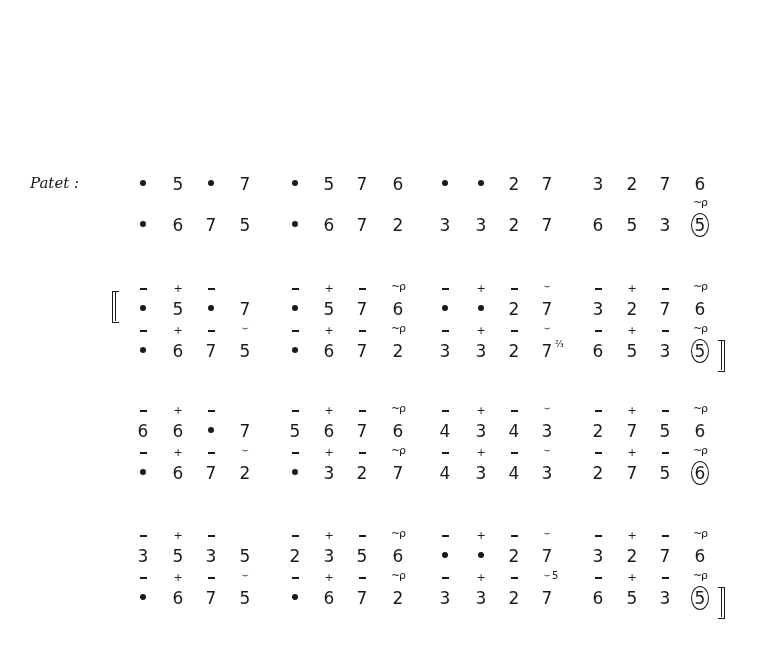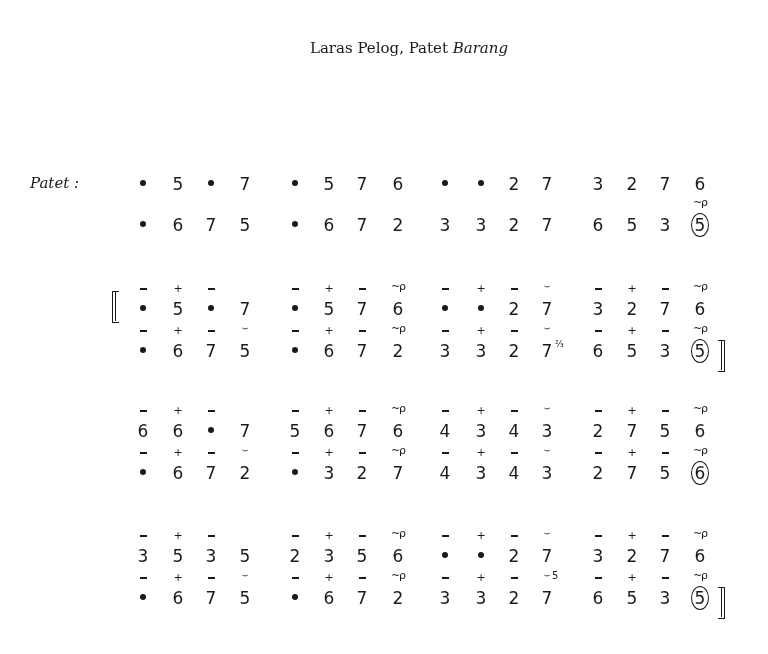--- a/index.html
+++ b/index.html
@@ -25,21 +25,20 @@
   .sup-top { position: absolute; font-size: 10px; left: 17px; top: -2px; }
   .bracket-open { position: absolute; left: 112px; top: 291px; width: 6px; height: 30px; border: 1.3px solid #1a1a1a; border-right: none; }
   .bracket-open::after { content: ""; position: absolute; left: 2px; top: -1px; width: 2px; height: 30px; border-left: 1.3px solid #1a1a1a; }
   .bracket-close { position: absolute; width: 6px; height: 30px; border: 1.3px solid #1a1a1a; border-left: none; }
   .bracket-close::after { content: ""; position: absolute; right: 2px; top: -1px; width: 2px; height: 30px; border-right: 1.3px solid #1a1a1a; }
 </style>
 </head>
 <body>
 
 <div class="header">
-  <div class="subtitle"><span>Laras Pelog, Patet </span><i>Barang</i></div>
 </div>
 
 <div class="buka-label">Patet :</div>
 
 <div id="notation">
     <div class="row" style="top: 158px;">
       <div class="note" style="left: 131px;">
         <div class="val"><span class="dot"></span></div>
       </div>
       <div class="note" style="left: 166px;">

